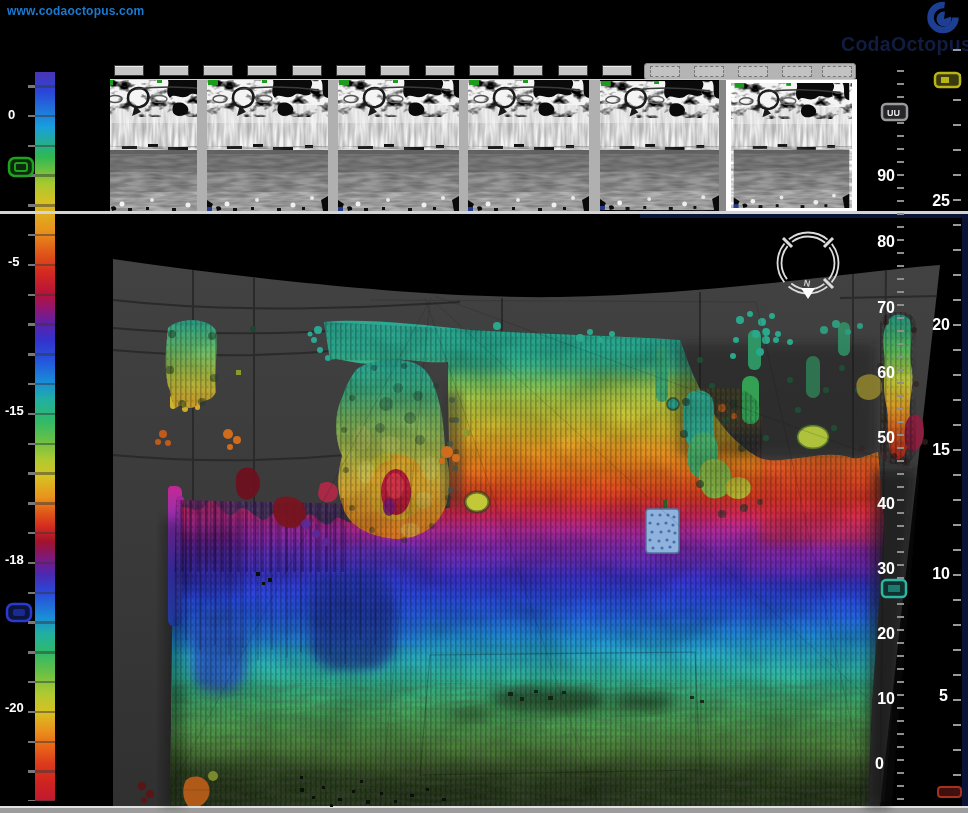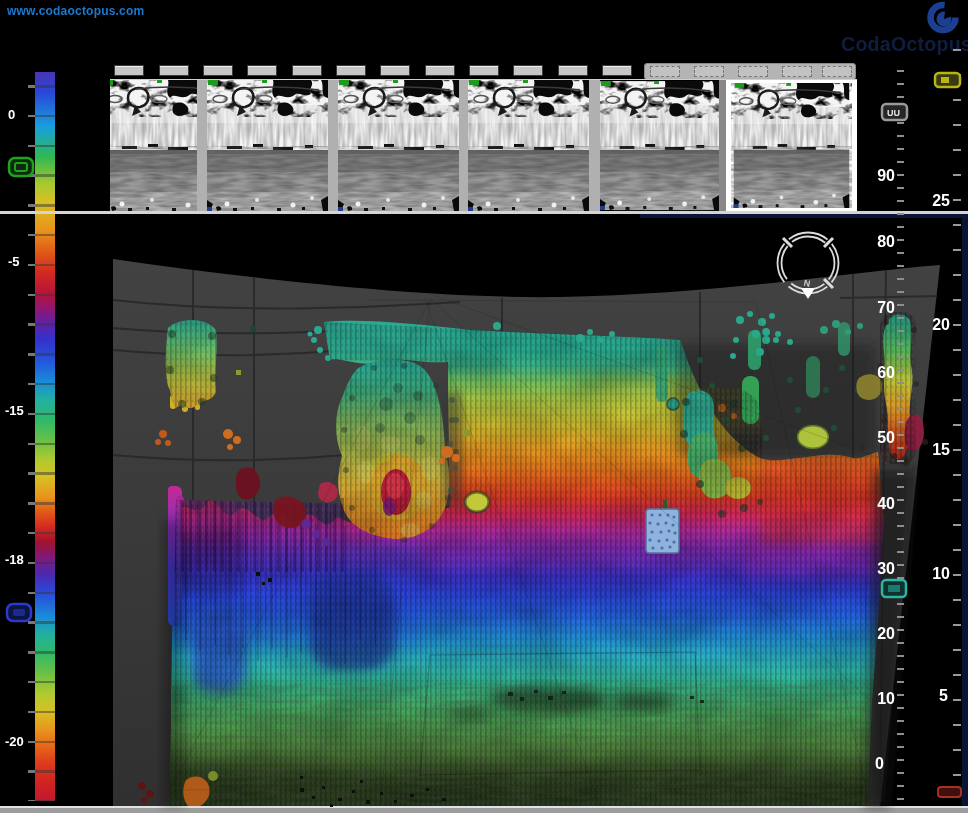--- a/index.html
+++ b/index.html
@@ -31,21 +31,21 @@
     #b0ca30 388px,#d8c022 405px,#e8941c 425px,#e05a18 440px,#d42a20 455px,#a0122e 470px,
     #7a1a86 488px,#4c28b0 502px,#2a48d8 520px,#1a8cd8 545px,#22b0a0 562px,#2eb96a 580px,
     #66c046 600px,#b0ca30 622px,#d8c022 640px,#e8941c 658px,#e86418 675px,#dc3a1c 692px,
     #d02420 710px,#c01830 729px);"></div>
   <div class="abs" style="left:35px;top:85px;width:20px;height:716px;background:repeating-linear-gradient(to bottom, rgba(55,55,55,0.5) 0px, rgba(55,55,55,0.5) 2.5px, rgba(0,0,0,0) 2.5px, rgba(0,0,0,0) 29.8px);"></div>
   <div class="abs" style="left:28px;top:85px;width:7px;height:716px;background:repeating-linear-gradient(to bottom, rgba(150,150,150,0.8) 0px, rgba(150,150,150,0.8) 2.5px, rgba(0,0,0,0) 2.5px, rgba(0,0,0,0) 29.8px);"></div>
   <div class="abs wlabel" style="left:8px;top:107px;">0</div>
   <div class="abs wlabel" style="left:8px;top:254px;">-5</div>
   <div class="abs wlabel" style="left:5px;top:403px;">-15</div>
   <div class="abs wlabel" style="left:5px;top:552px;">-18</div>
-  <div class="abs wlabel" style="left:5px;top:700px;margin-top:34px;">-20</div>
+  <div class="abs wlabel" style="left:5px;top:700px;">-20</div>
 
   <svg class="abs" style="left:6px;top:155px;" width="30" height="26" viewBox="0 0 30 26">
     <rect x="3" y="3" width="24" height="18" rx="6" fill="#0d2a0d" stroke="#1fa31f" stroke-width="2.5"></rect>
     <rect x="9" y="8" width="12" height="8" rx="2" fill="none" stroke="#1fa31f" stroke-width="2"></rect>
   </svg>
   <svg class="abs" style="left:4px;top:601px;" width="30" height="24" viewBox="0 0 30 24">
     <rect x="3" y="3" width="24" height="17" rx="6" fill="#0c1440" stroke="#2a3ad0" stroke-width="2.5"></rect>
     <rect x="9" y="8" width="12" height="7" rx="2" fill="#1a2a90"></rect>
   </svg>
 

